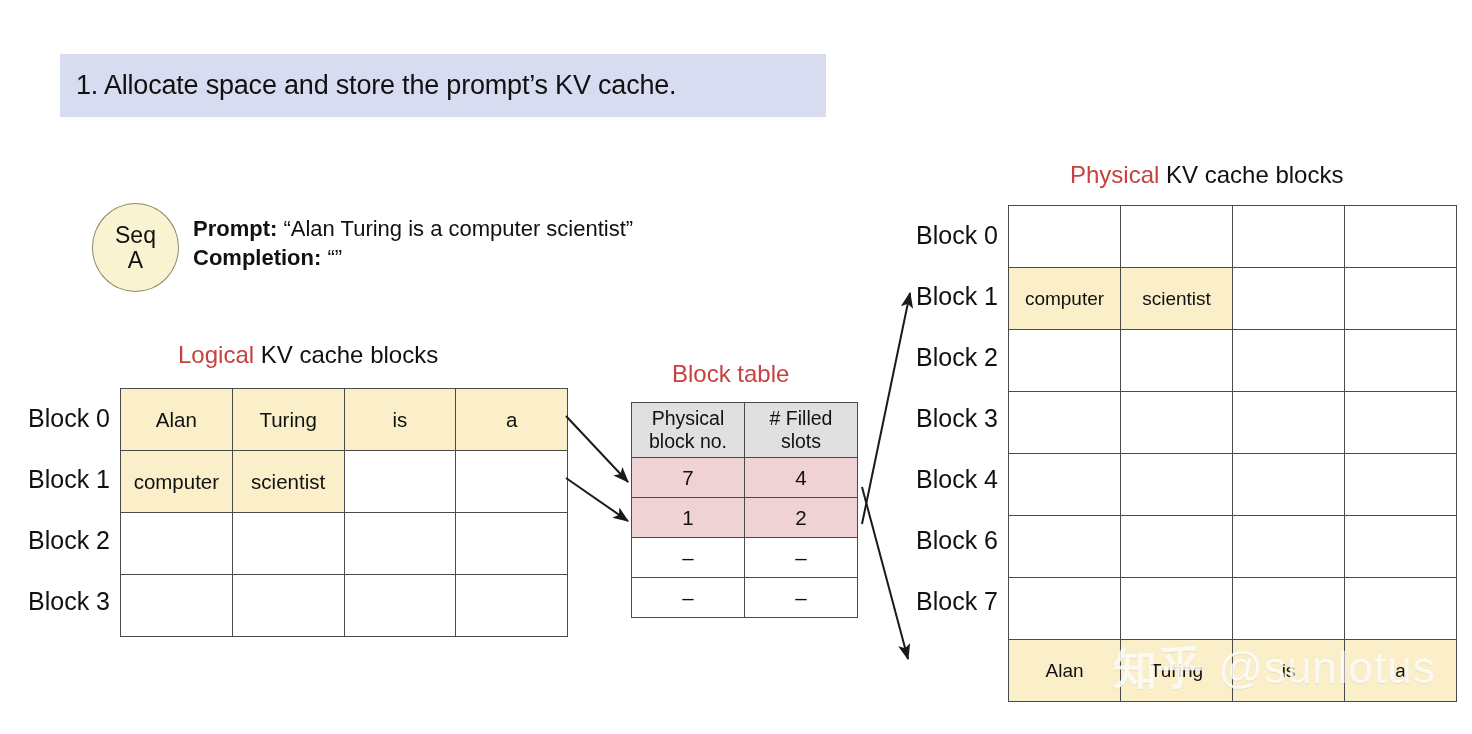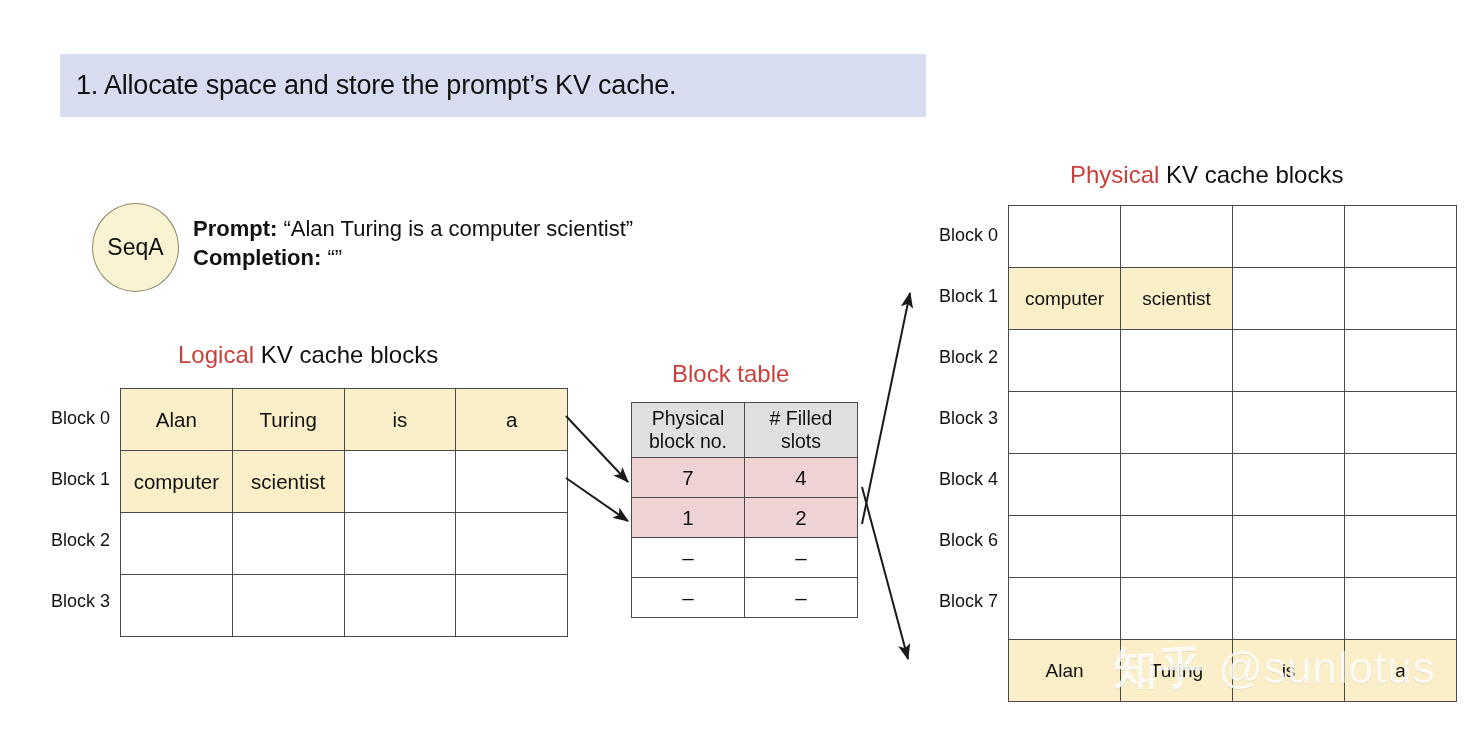--- a/index.html
+++ b/index.html
@@ -16,21 +16,21 @@
     font-family: "Liberation Sans", sans-serif;
     color: #1a1a1a;
     -webkit-font-smoothing: antialiased;
   }
 
   
   #title-banner {
     position: absolute;
     left: 60px;
     top: 54px;
-    width: 866px;
+    width: 766px;
     height: 63px;
     background: #d7dcf1;
     display: flex;
     align-items: center;
   }
   #title-banner .title-text {
     font-size: 27px;
     color: #111111;
     padding-left: 16px;
     letter-spacing: -0.2px;
@@ -41,21 +41,21 @@
   #seq-circle {
     position: absolute;
     left: 92px;
     top: 203px;
     width: 85px;
     height: 87px;
     border-radius: 50%;
     background: #faf3d2;
     border: 1.6px solid #8a8a6e;
     display: flex;
-    flex-direction: row;
+    flex-direction: column;
     align-items: center;
     justify-content: center;
     line-height: 1.08;
   }
   #seq-circle span { font-size: 23px; color: #111; }
 
   #prompt-block {
     position: absolute;
     left: 193px;
     top: 214px;
@@ -95,21 +95,21 @@
     white-space: nowrap;
     overflow: hidden;
   }
   .grid-table td.fill-yellow { background: #faefc8; margin-top: 32px; }
   .grid-table td.fill-pink   { background: #eed2d4; }
   .grid-table td.fill-gray   { background: #e0e0e0; }
 
   
   .row-label {
     position: absolute;
-    font-size: 18px;
+    font-size: 25px;
     color: #111111;
     white-space: nowrap;
     text-align: right;
   }
 
   
   #logical-table { left: 120px; top: 388px; width: 443px; }
   #logical-table td { height: 61px; width: 110.75px; }
 
   #logical-labels { position: absolute; left: 10px; top: 388px; width: 100px; }

